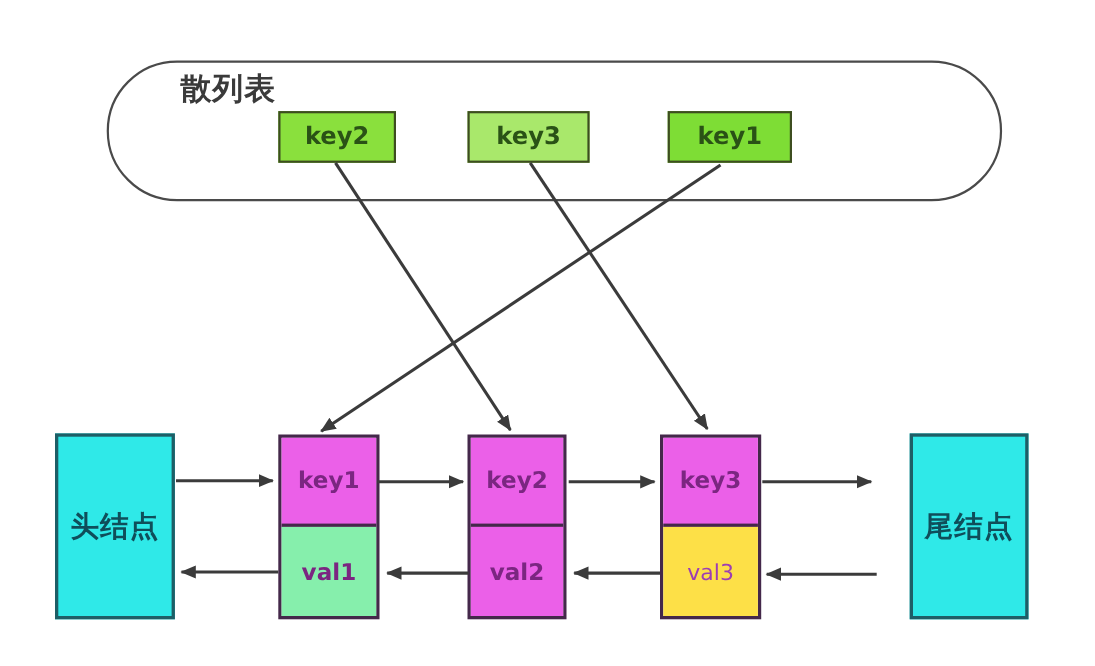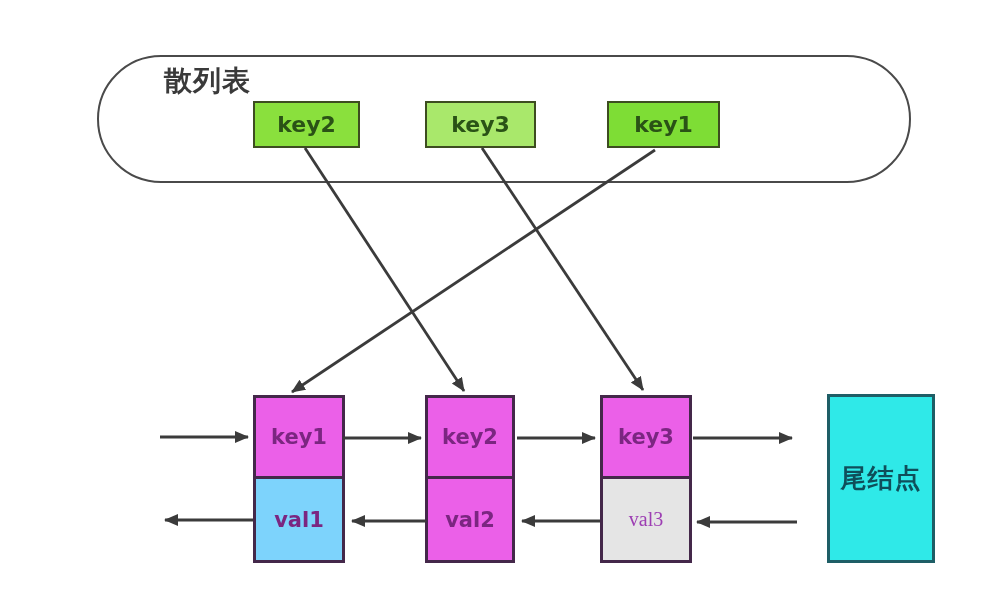--- a/index.html
+++ b/index.html
@@ -82,44 +82,47 @@
   <div class="hash-key" id="hk2" style="background-color: rgb(138, 224, 61);">
     <span>key2</span>
   </div>
   <div class="hash-key" id="hk3" style="background-color: rgb(169, 232, 107);">
     <span>key3</span>
   </div>
   <div class="hash-key" id="hk1" style="background-color: rgb(126, 221, 53);">
     <span>key1</span>
   </div>
 
+  <div class="endpoint" id="head-node" style="background-color: rgb(47, 233, 232);">
+    <span>头结点</span>
+  </div>
 
   <div class="lnode" id="n1">
     <div class="cell key" style="background-color: rgb(235, 96, 232);">
       <span>key1</span>
     </div>
-    <div class="cell" style="background-color: #7dd3fc;">
+    <div class="cell" style="background-color: #86efac;">
       <span>val1</span>
     </div>
   </div>
 
   <div class="lnode" id="n2">
     <div class="cell key" style="background-color: rgb(235, 96, 232);">
       <span>key2</span>
     </div>
     <div class="cell" style="background-color: rgb(235, 96, 232); text-align: right;">
       <span>val2</span>
     </div>
   </div>
 
   <div class="lnode" id="n3">
     <div class="cell key" style="background-color: rgb(235, 96, 232);">
       <span>key3</span>
     </div>
-    <div class="cell light" style="background-color: #e5e5e5; font-family: Liberation Serif, serif;">
+    <div class="cell light" style="background-color: #fde047;">
       <span>val3</span>
     </div>
   </div>
 
   <div class="endpoint" id="tail-node" style="background-color: rgb(47, 233, 232); margin-left: 30px;">
     <span>尾结点</span>
   </div>
 
   <svg id="arrows-svg" viewBox="0 0 995 605" xmlns="http://www.w3.org/2000/svg">
     <defs>

